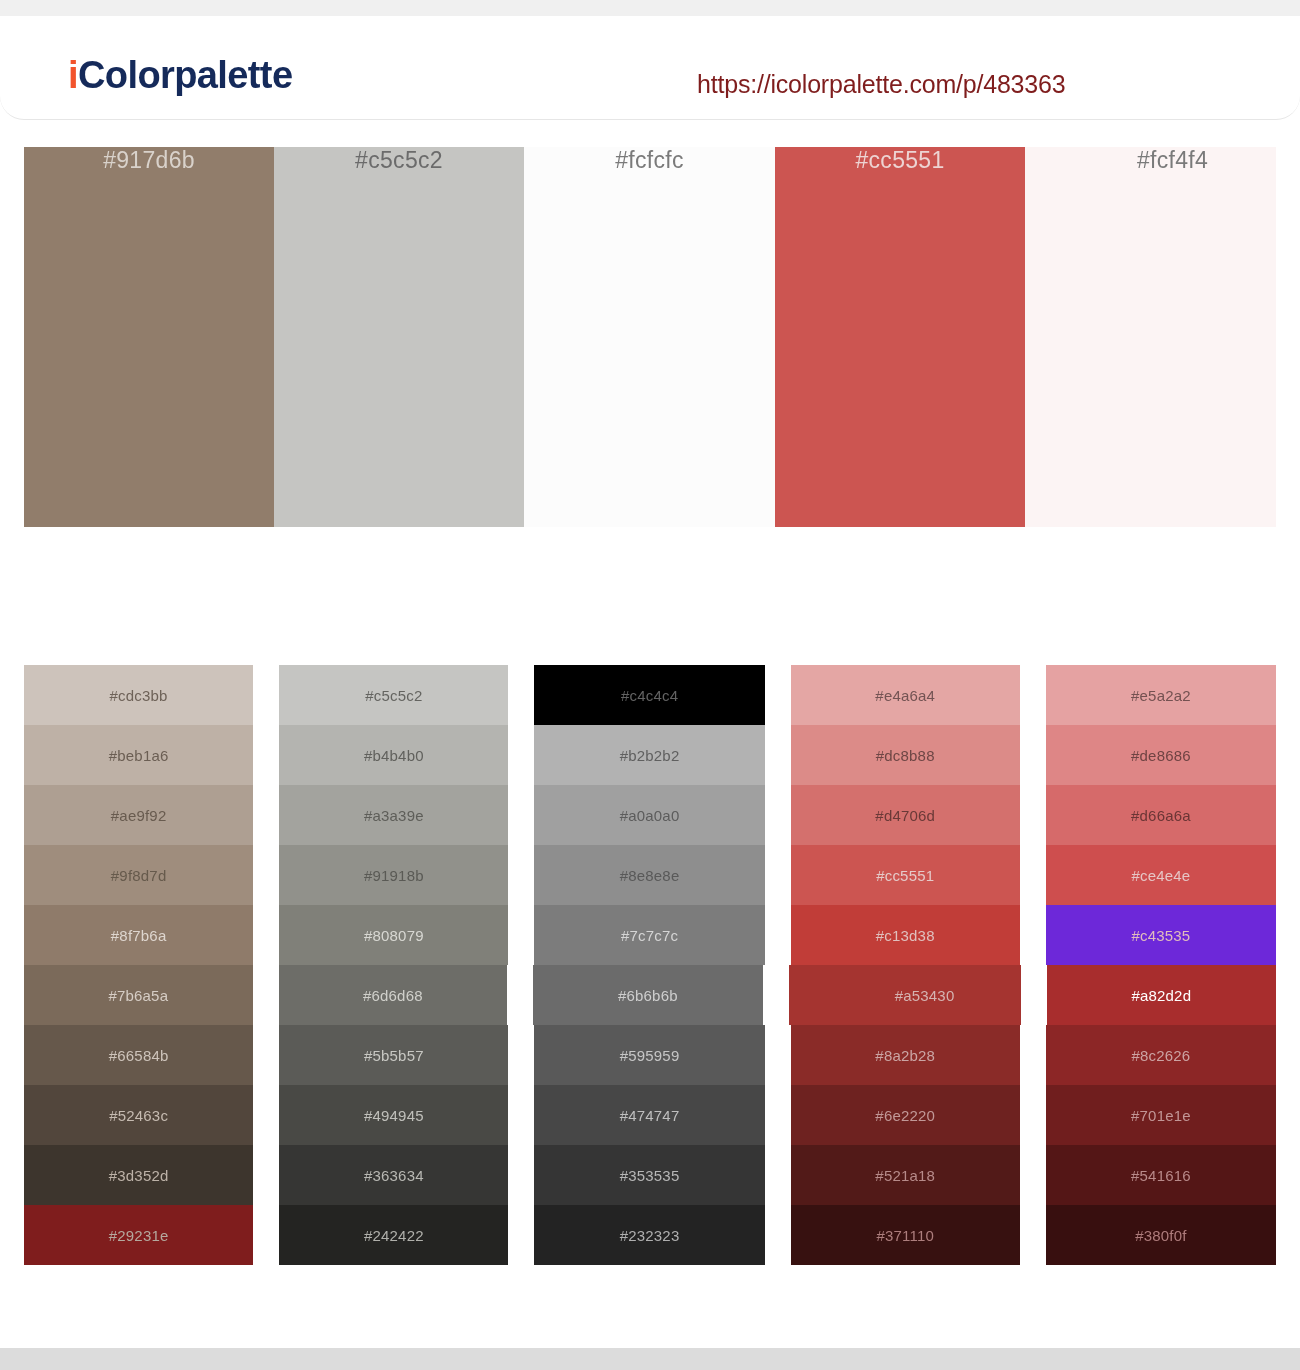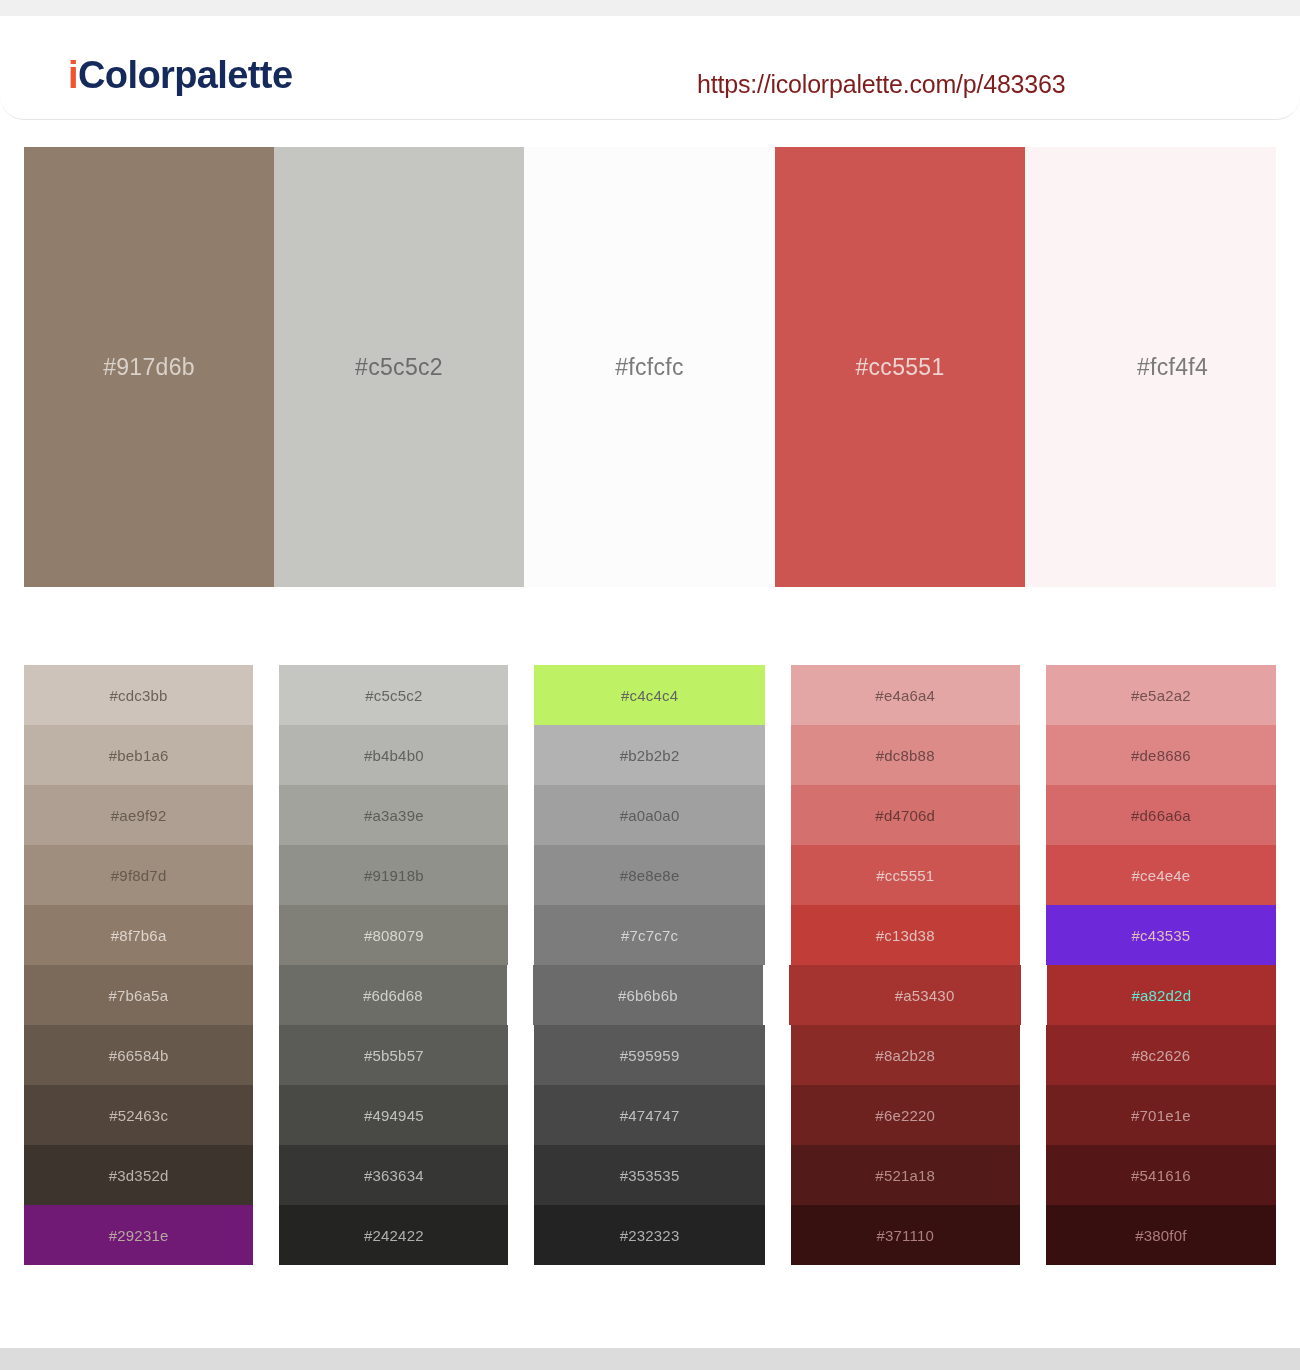--- a/index.html
+++ b/index.html
@@ -62,23 +62,22 @@
   
   .swatch-strip {
     position: absolute;
     left: 24px;
     top: 147px;
     width: 1252px;
     height: 447px;
     display: flex;
   }
   .swatch {
-    height: 440px;
-    display: flex;
-    align-items: center;
+    height: 380px;
+    display: flex;
     justify-content: center;
   }
   .swatch-label {
     font-size: 23px;
     letter-spacing: 0.3px;
   }
 
   
   .shade-grid {
     position: absolute;
@@ -148,21 +147,21 @@
     </div>
 
   <div class="shade-grid" id="shade-grid">
       <div class="shade-row">
         <div class="shade-cell" style="background: rgb(205, 195, 187); width: 250px;">
           <span class="shade-label" style="color: rgb(110, 98, 88);">#cdc3bb</span>
         </div>
         <div class="shade-cell" style="background: rgb(197, 197, 194); width: 250px;">
           <span class="shade-label" style="color: rgb(100, 100, 96);">#c5c5c2</span>
         </div>
-        <div class="shade-cell" style="background: #bef264; width: 251px;">
+        <div class="shade-cell" style="background: #000000; width: 251px;">
           <span class="shade-label" style="color: rgb(99, 99, 99);">#c4c4c4</span>
         </div>
         <div class="shade-cell" style="background: rgb(228, 166, 164); width: 250px;">
           <span class="shade-label" style="color: rgb(115, 83, 83);">#e4a6a4</span>
         </div>
         <div class="shade-cell" style="background: rgb(229, 162, 162); width: 251px;">
           <span class="shade-label" style="color: rgb(116, 81, 81);">#e5a2a2</span>
         </div>
       </div>
       <div class="shade-row">
@@ -240,21 +239,21 @@
         <div class="shade-cell" style="background: rgb(109, 109, 104); width: 250px;">
           <span class="shade-label" style="color: rgb(208, 208, 203);">#6d6d68</span>
         </div>
         <div class="shade-cell" style="background: rgb(107, 107, 107); width: 251px;">
           <span class="shade-label" style="color: rgb(206, 206, 206);">#6b6b6b</span>
         </div>
         <div class="shade-cell" style="background: rgb(165, 52, 48); width: 250px; padding-left: 40px;">
           <span class="shade-label" style="color: rgb(213, 179, 177);">#a53430</span>
         </div>
         <div class="shade-cell" style="background: rgb(168, 45, 45); width: 251px;">
-          <span class="shade-label" style="color: #5eead4;">#a82d2d</span>
+          <span class="shade-label" style="color: #ffffff;">#a82d2d</span>
         </div>
       </div>
       <div class="shade-row">
         <div class="shade-cell" style="background: rgb(102, 88, 75); width: 250px;">
           <span class="shade-label" style="color: rgb(206, 196, 187);">#66584b</span>
         </div>
         <div class="shade-cell" style="background: rgb(91, 91, 87); width: 250px;">
           <span class="shade-label" style="color: rgb(200, 200, 195);">#5b5b57</span>
         </div>
         <div class="shade-cell" style="background: rgb(89, 89, 89); width: 251px;">
@@ -295,21 +294,21 @@
           <span class="shade-label" style="color: rgb(183, 183, 183);">#353535</span>
         </div>
         <div class="shade-cell" style="background: rgb(82, 26, 24); width: 250px;">
           <span class="shade-label" style="color: rgb(183, 139, 138);">#521a18</span>
         </div>
         <div class="shade-cell" style="background: rgb(84, 22, 22); width: 251px;">
           <span class="shade-label" style="color: rgb(184, 137, 137);">#541616</span>
         </div>
       </div>
       <div class="shade-row">
-        <div class="shade-cell" style="background: #701a75; width: 250px;">
+        <div class="shade-cell" style="background: #7f1d1d; width: 250px;">
           <span class="shade-label" style="color: rgb(181, 169, 158);">#29231e</span>
         </div>
         <div class="shade-cell" style="background: rgb(36, 36, 34); width: 250px;">
           <span class="shade-label" style="color: rgb(176, 176, 171);">#242422</span>
         </div>
         <div class="shade-cell" style="background: rgb(35, 35, 35); width: 251px;">
           <span class="shade-label" style="color: rgb(175, 175, 175);">#232323</span>
         </div>
         <div class="shade-cell" style="background: rgb(55, 17, 16); width: 250px;">
           <span class="shade-label" style="color: rgb(173, 126, 125);">#371110</span>

